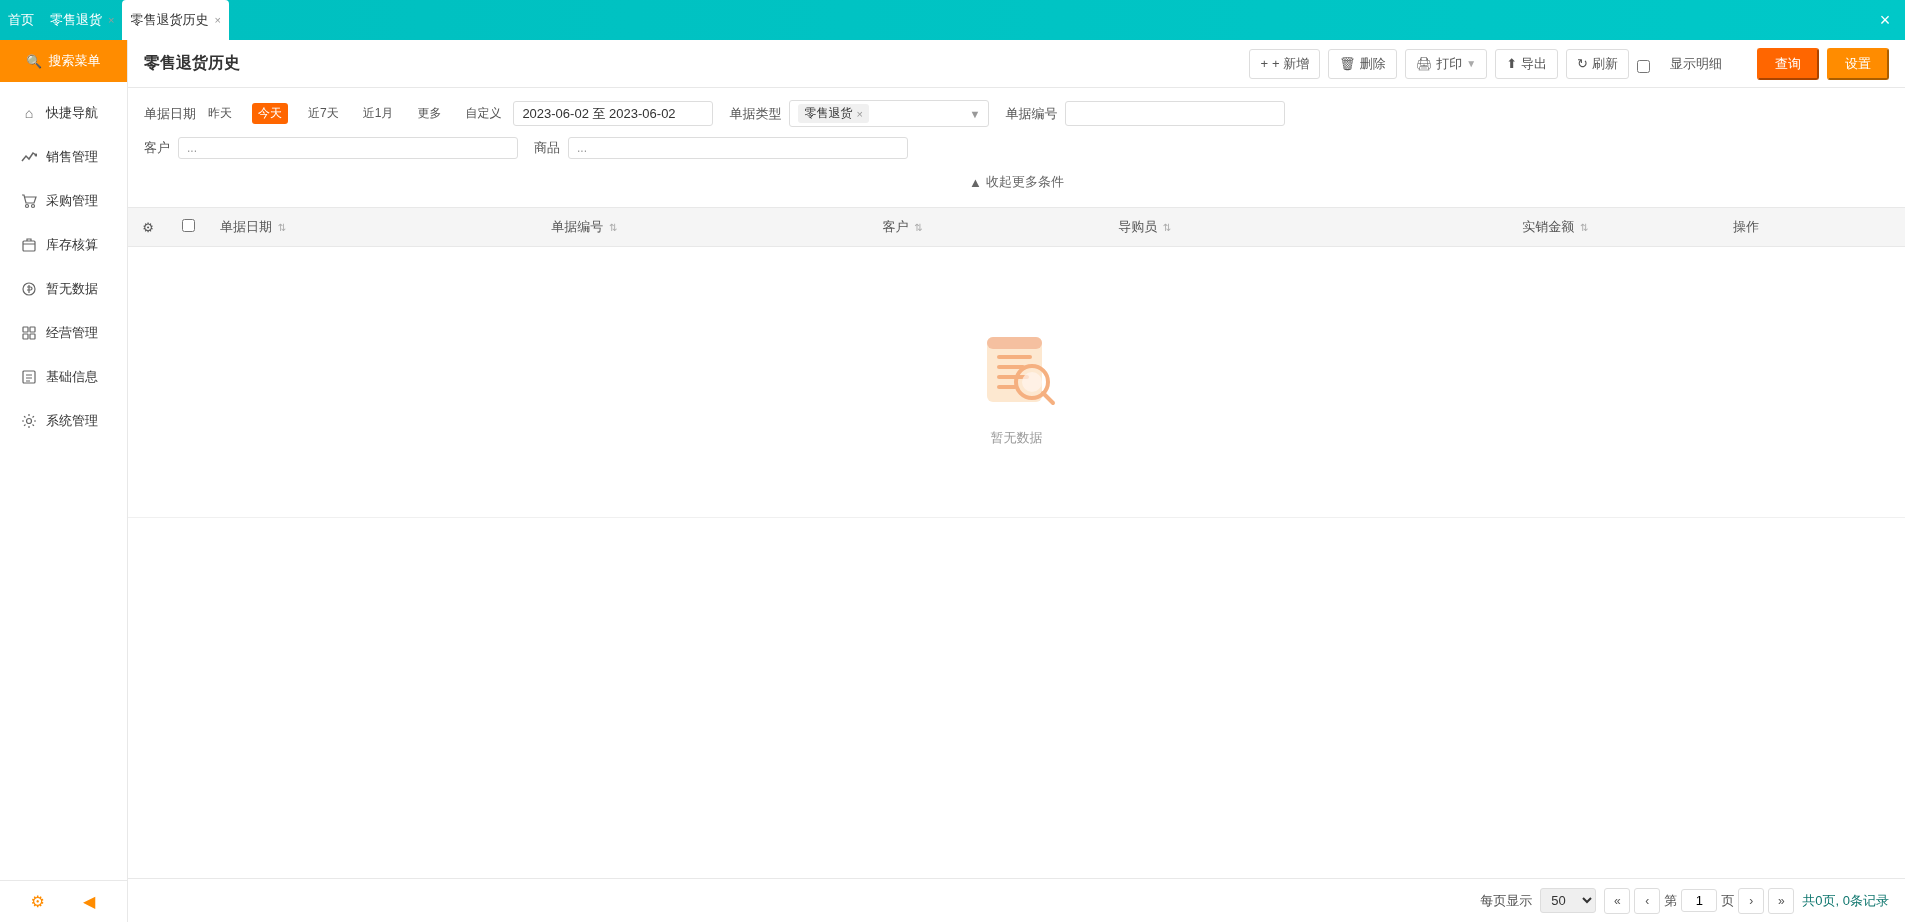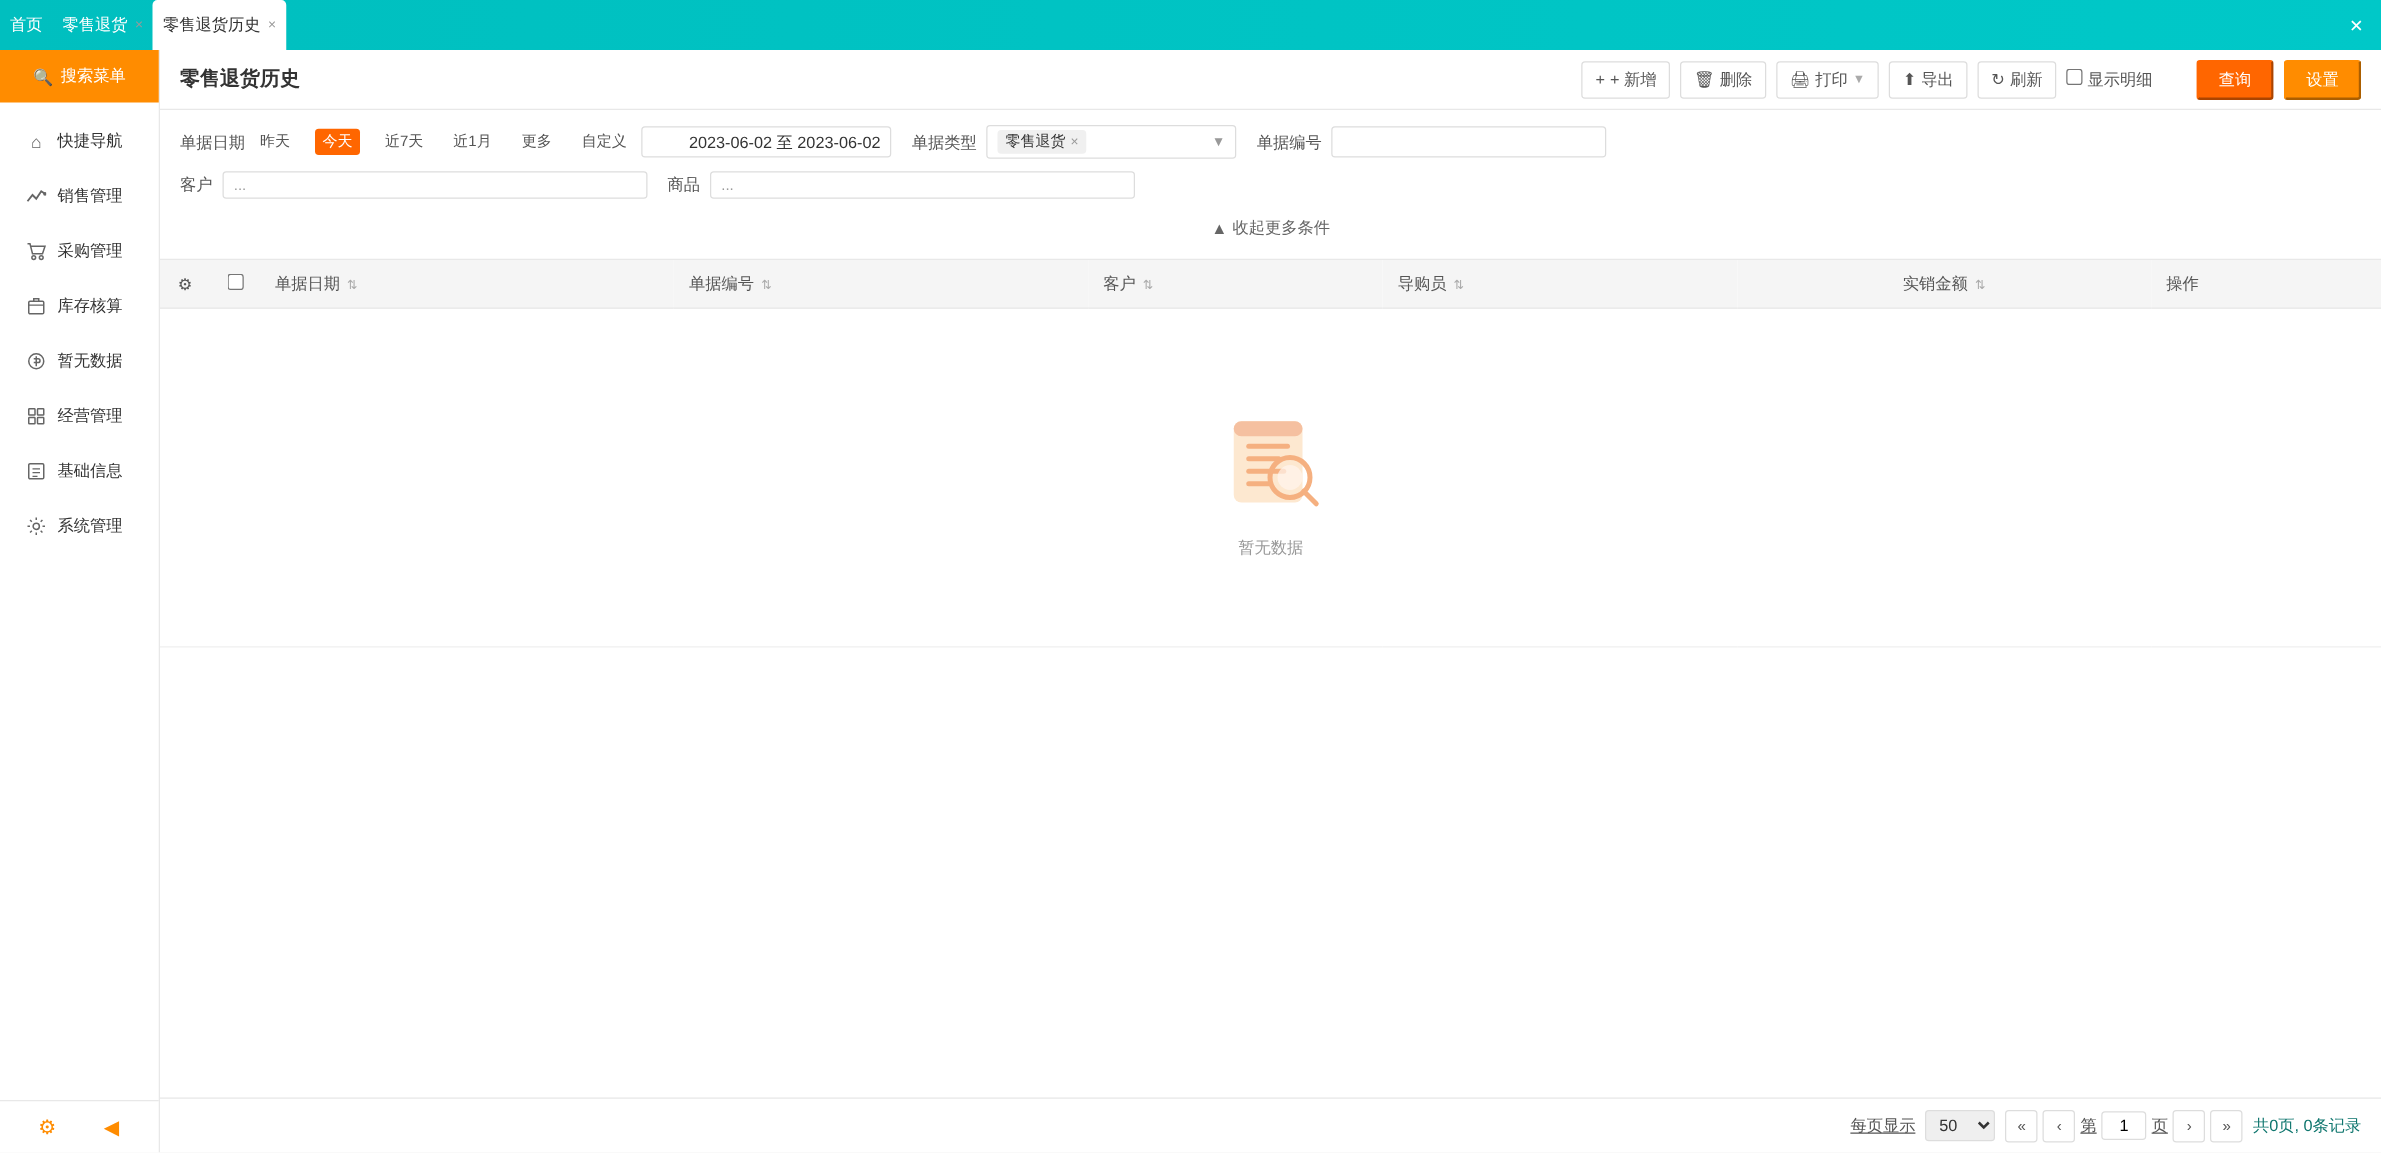--- a/index.html
+++ b/index.html
@@ -183,22 +183,22 @@
       background: #ff8c00;
       color: #fff;
       border-color: #ff8c00;
       padding: 5px 16px;
       border-radius: 3px;
       font-size: 13px;
       cursor: pointer;
     }
     .show-detail {
       display: flex;
-      align-items: flex-start;
-      gap: 4px;
+      align-items: flex-end;
+      gap: 20px;
       font-size: 13px;
       color: #555;
     }
     .show-detail input[type=checkbox] { cursor: pointer; }
 
     
     .filter-area {
       background: #fff;
       padding: 12px 16px;
       border-bottom: 1px solid #e8e8e8;
@@ -362,21 +362,20 @@
       display: flex;
       align-items: center;
       justify-content: flex-end;
       padding: 0 16px;
       gap: 8px;
       flex-shrink: 0;
     }
     .page-size-label {
       font-size: 13px;
       color: #555;
-      text-decoration: underline;
     }
     .page-size-select {
       border: 1px solid #ddd;
       border-radius: 3px;
       padding: 3px 6px;
       font-size: 13px;
       color: #333;
     }
     .page-nav {
       display: flex;
@@ -556,21 +555,21 @@
         <div class="filter-group">
           <span class="filter-label">单据日期</span>
           <div class="filter-date-options">
             <span class="date-opt">昨天</span>
             <span class="date-opt active">今天</span>
             <span class="date-opt">近7天</span>
             <span class="date-opt">近1月</span>
             <span class="date-opt">更多</span>
             <span class="date-opt">自定义</span>
           </div>
-          <input class="filter-input" type="text" style="width: 200px; text-align: right;" value="2023-06-02 至 2023-06-02">
+          <input class="filter-input" type="text" style="width: 200px;" value="2023-06-02 至 2023-06-02">
         </div>
 
         <div class="filter-group">
           <span class="filter-label">单据类型</span>
           <div class="filter-select-wrapper" style="min-width:200px;">
             <div class="tag-item">
               <span>零售退货</span>
               <span class="tag-close">×</span>
             </div>
             <span class="select-arrow">▼</span>

